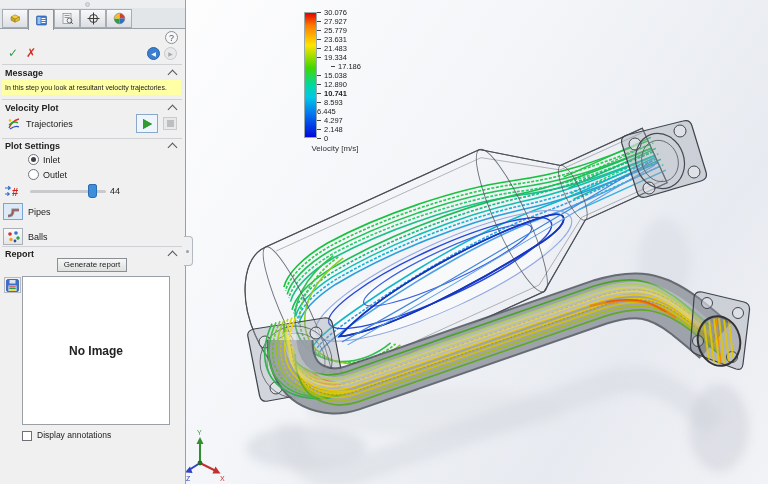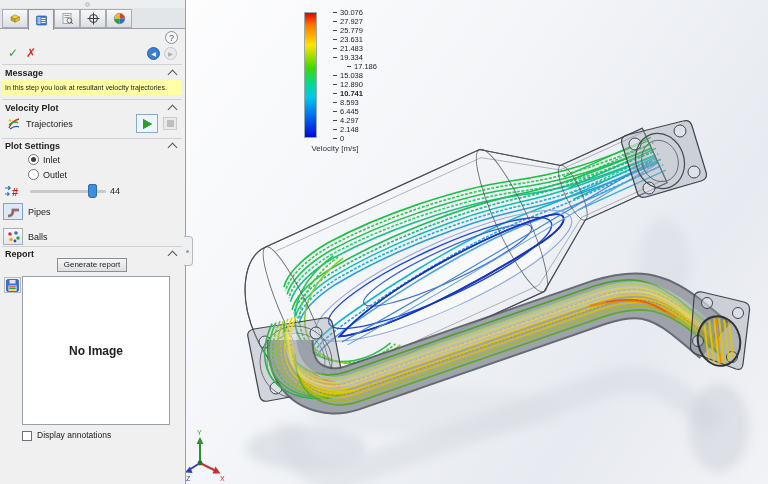--- a/index.html
+++ b/index.html
@@ -74,21 +74,21 @@
   
   .gfx{position:absolute;left:186px;top:0;width:582px;height:484px;
        background:linear-gradient(125deg,#fdfdfe 0%,#f3f5f8 40%,#e7eaf0 75%,#f2f3f6 100%);}
   .tree{position:absolute;left:7px;top:2px;height:14px;display:flex;align-items:center;
         gap:4px;font-size:7.5px;color:#333;z-index:3;}
   .tree .arrow{width:0;height:0;border-left:4px solid #707478;border-top:3px solid transparent;
         border-bottom:3px solid transparent;}
   .legend{position:absolute;left:118px;top:10px;z-index:3;}
   .lbar{position:absolute;left:0;top:2px;width:13px;height:126px;border:1px solid #9aa;box-sizing:border-box;}
   .lticks{position:absolute;left:13px;top:2px;width:52px;height:126px;}
-  .ltick{position:absolute;left:16px;display:flex;align-items:center;height:9px;justify-content:flex-end;}
+  .ltick{position:absolute;left:0;display:flex;align-items:center;height:9px;justify-content:flex-end;}
   .lmark{display:inline-block;width:4px;height:1px;background:#444;margin-right:3px;}
   .llbl{font-size:7.5px;color:#222;}
   .ltitle{position:absolute;left:-4px;top:134px;width:70px;text-align:center;font-size:8px;color:#333;}
   svg text{font-family:"Liberation Sans","DejaVu Sans",sans-serif;}
 </style>
 </head>
 <body>
 
 <div id="app">
 
@@ -277,21 +277,21 @@
             <span class="llbl">12.890</span>
           </div>
           <div class="ltick" style="top: 76.5px; font-weight: bold;">
             <span class="lmark"></span>
             <span class="llbl">10.741</span>
           </div>
           <div class="ltick" style="top: 85.5px;">
             <span class="lmark"></span>
             <span class="llbl">8.593</span>
           </div>
-          <div class="ltick" style="top: 94.5px;">
+          <div class="ltick" style="top: 94.5px; flex-direction: column;">
             <span class="lmark"></span>
             <span class="llbl">6.445</span>
           </div>
           <div class="ltick" style="top: 103.5px;">
             <span class="lmark"></span>
             <span class="llbl">4.297</span>
           </div>
           <div class="ltick" style="top: 112.5px;">
             <span class="lmark"></span>
             <span class="llbl">2.148</span>

